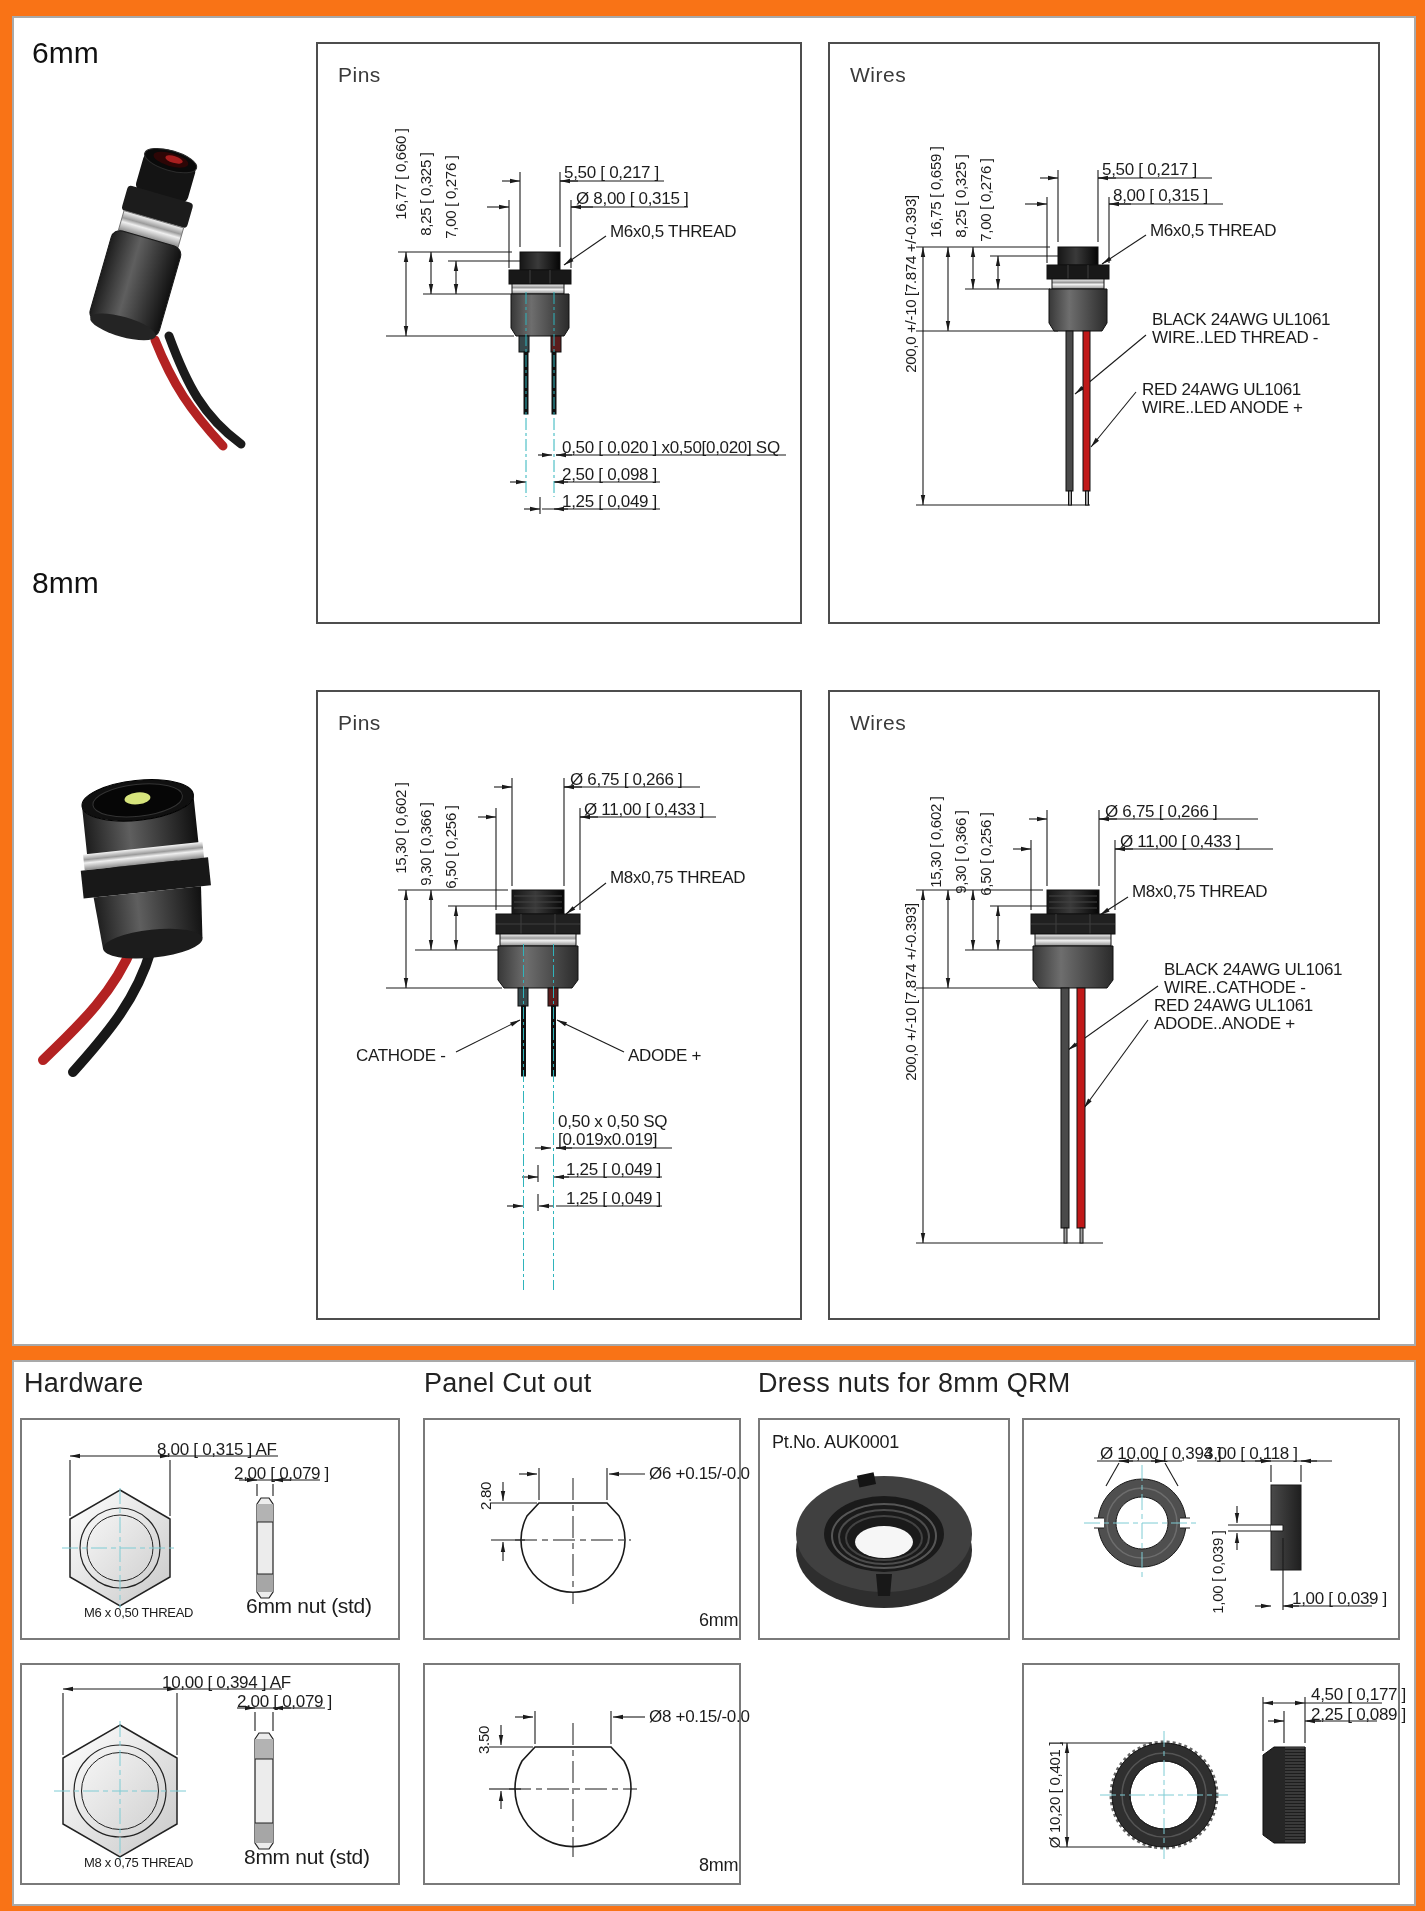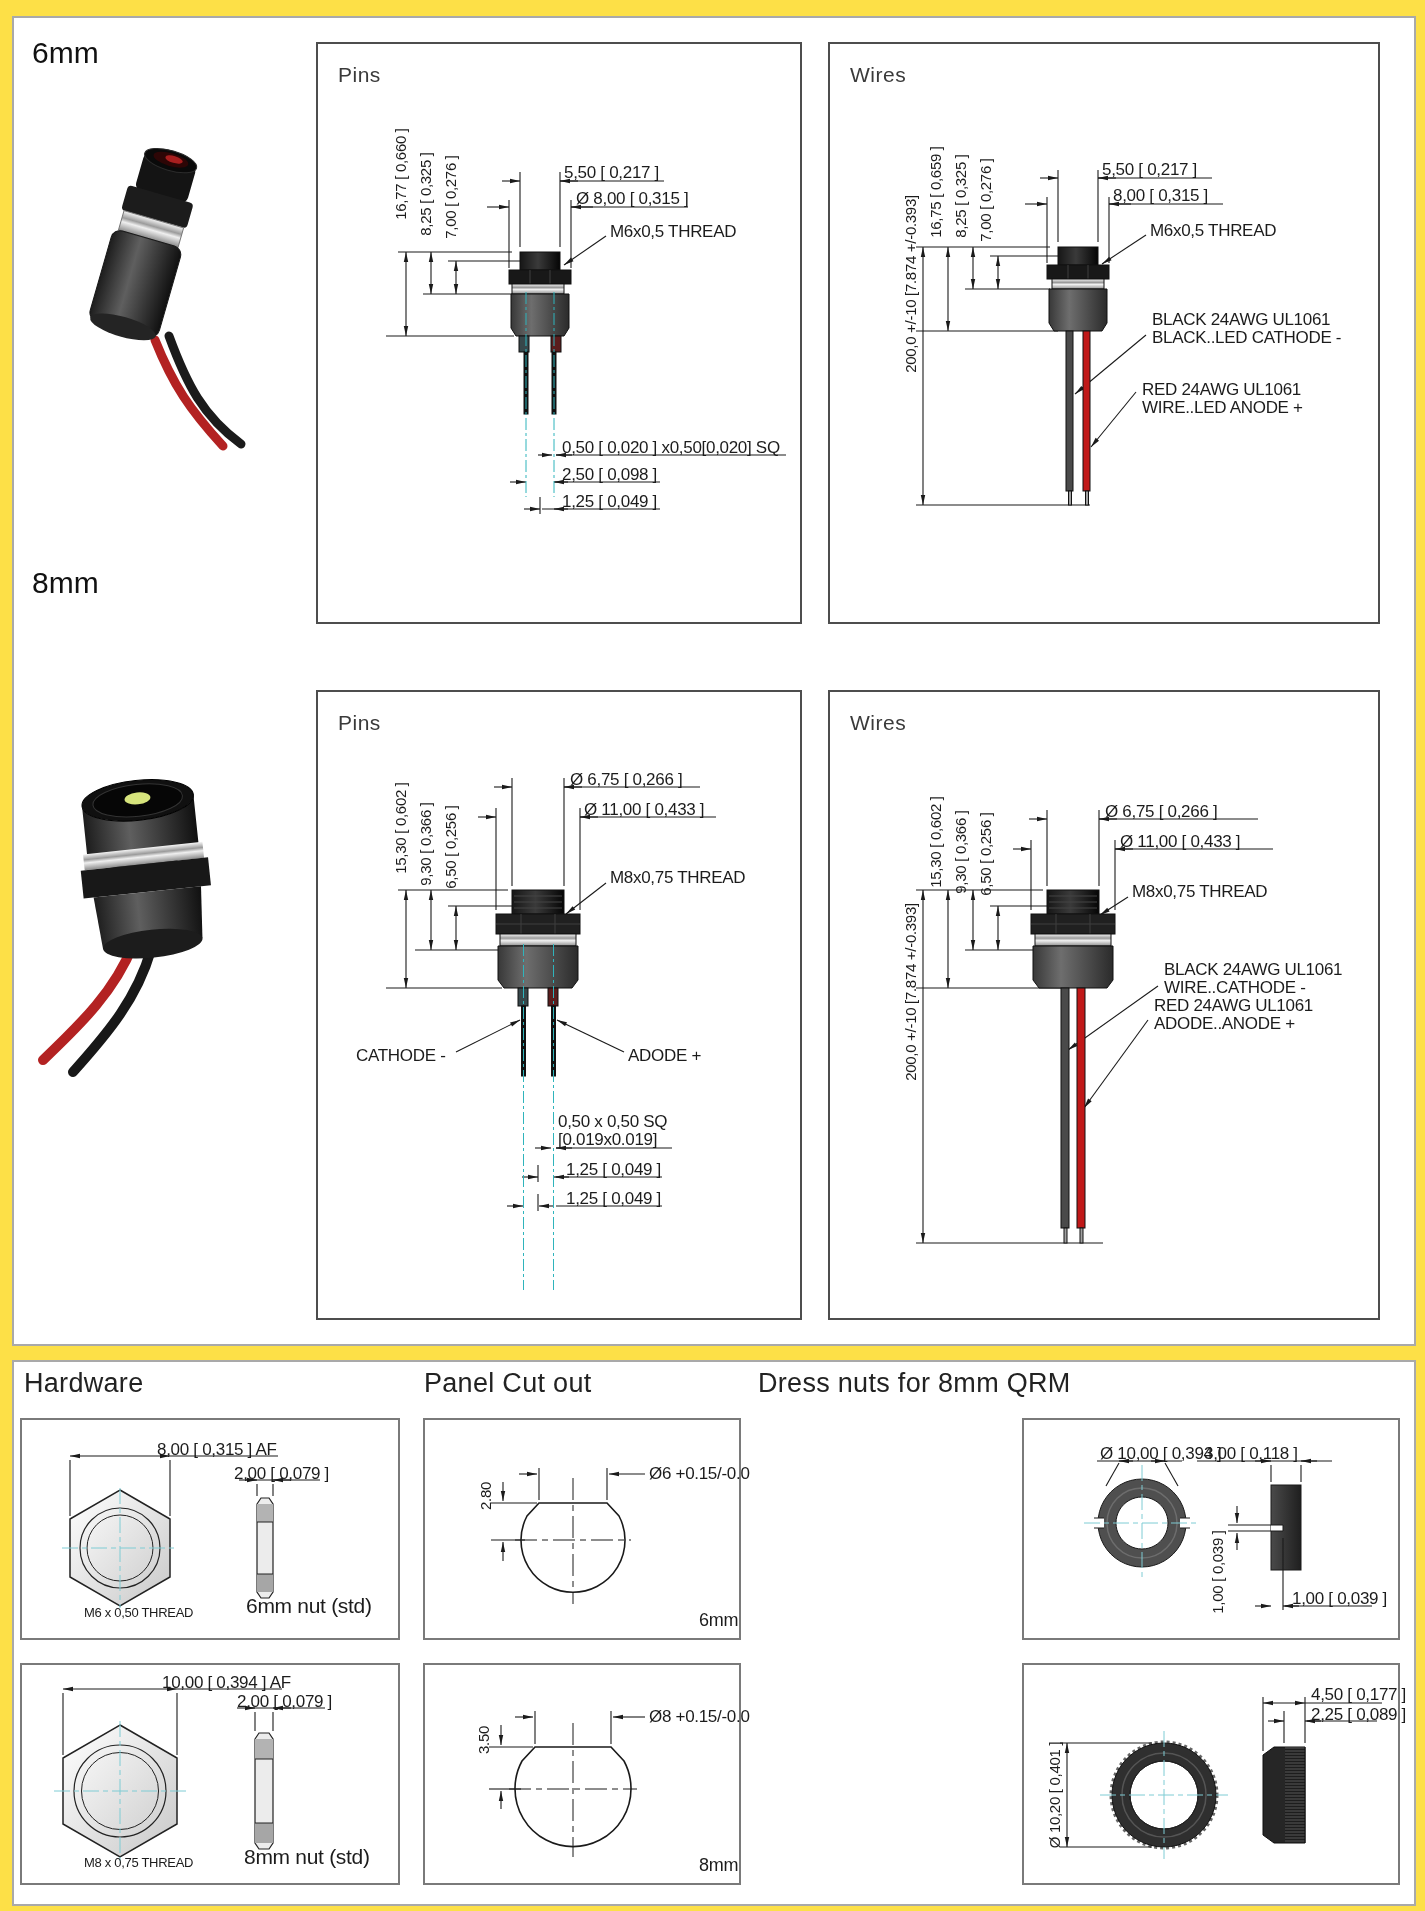--- a/index.html
+++ b/index.html
@@ -1,18 +1,18 @@
 <!DOCTYPE html>
 <html><head>
 <meta charset="utf-8">
 <style>
   *{margin:0;padding:0;box-sizing:border-box}
   html,body{background:#fff}
   body{font-family:"Liberation Sans","DejaVu Sans",sans-serif;color:#1c1c1c}
-  .page{position:relative;width:1425px;height:1911px;background:#fde047;overflow:hidden}
+  .page{position:relative;width:1425px;height:1911px;background:#f97316;overflow:hidden}
   .frame{position:absolute;border:2px solid #a9a9a9;background:#fff}
   .dbox{position:absolute;border:2px solid #4d4d4d;background:#fff}
   .sbox{position:absolute;border:2px solid #7a7a7a;background:#fff}
   .dbox>svg,.sbox>svg,.photo{position:absolute;left:-2px;top:-2px}
   .photo{border:none}
   .title{position:absolute;left:20px;top:19px;font-size:21px;color:#3a3a3a;letter-spacing:.5px}
   .size-label{position:absolute;font-size:30px;color:#111}
   .sec-title{position:absolute;font-size:27px;color:#222;letter-spacing:.3px}
   .dt{position:absolute;font-size:17px;white-space:nowrap;letter-spacing:-.3px}
   .vt{position:absolute;font-size:15px;white-space:nowrap;letter-spacing:-.3px;transform:translate(-50%,-50%) rotate(-90deg)}
@@ -233,21 +233,21 @@
     </svg>
     <div class="title">Wires</div>
     <div class="vt" style="left:80px;top:240px">200,0 +/-10 [7.874 +/-0.393]</div>
     <div class="vt" style="left:105px;top:148px">16,75 [ 0,659 ]</div>
     <div class="vt" style="left:130px;top:152px">8,25 [ 0,325 ]</div>
     <div class="vt" style="left:155px;top:156px">7,00 [ 0,276 ]</div>
     <div class="dt" style="left:272px;top:116px">5,50 [ 0,217 ]</div>
     <div class="dt" style="left:283px;top:142px">8,00 [ 0,315 ]</div>
     <div class="dt" style="left:320px;top:177px">M6x0,5 THREAD</div>
     <div class="dt" style="left:322px;top:266px">BLACK 24AWG UL1061</div>
-    <div class="dt" style="left:322px;top:284px">BLACK..LED CATHODE -</div>
+    <div class="dt" style="left:322px;top:284px">WIRE..LED THREAD -</div>
     <div class="dt" style="left:312px;top:336px">RED 24AWG UL1061</div>
     <div class="dt" style="left:312px;top:354px">WIRE..LED ANODE +</div>
   </div>
 
   <div class="dbox" style="left:316px;top:690px;width:486px;height:630px">
     <svg width="486" height="630" viewBox="0 0 486 630">
       <g stroke="#1a1a1a" stroke-width="1.1" fill="none">
         <line x1="82" y1="200" x2="192" y2="200"></line>
           <line x1="132" y1="216" x2="202" y2="216"></line>
         <line x1="99" y1="260" x2="184" y2="260"></line>
@@ -522,20 +522,34 @@
           <polygon points="190,54 200,51.8 200,56.2" fill="#1a1a1a" stroke="none"></polygon>
           <polygon points="78,82 75.8,72 80.2,72" fill="#1a1a1a" stroke="none"></polygon>
           <polygon points="78,128 80.2,138 75.8,138" fill="#1a1a1a" stroke="none"></polygon>
         </g>
     </svg>
     <div class="vt" style="left:58px;top:75px">3.50</div>
     <div class="dt f17" style="left:224px;top:42px">Ø8 +0.15/-0.0</div>
     <div class="dt f18" style="left:274px;top:190px">8mm</div>
   </div>
 
+  <div class="sbox" style="left:758px;top:1418px;width:252px;height:222px">
+    <svg width="252" height="222" viewBox="0 0 252 222">
+      <ellipse cx="126" cy="132" rx="88" ry="58" fill="#2e2e2e"></ellipse>
+      <ellipse cx="126" cy="116" rx="88" ry="58" fill="#404040"></ellipse>
+      <ellipse cx="126" cy="116" rx="60" ry="38" fill="#1a1a1a"></ellipse>
+      <ellipse cx="126" cy="118" rx="52" ry="32" fill="none" stroke="#565656" stroke-width="2"></ellipse>
+      <ellipse cx="126" cy="119" rx="45" ry="27" fill="none" stroke="#4c4c4c" stroke-width="2"></ellipse>
+      <ellipse cx="126" cy="120" rx="38" ry="22" fill="none" stroke="#424242" stroke-width="2"></ellipse>
+      <ellipse cx="126" cy="124" rx="29" ry="16" fill="#f6f6f6"></ellipse>
+      <rect x="100" y="56" width="17" height="12" fill="#141414" transform="rotate(-12 108 62)"></rect>
+      <polygon points="118,156 134,156 132,178 120,178" fill="#181818"></polygon>
+    </svg>
+    <div class="dt f18" style="left:12px;top:12px">Pt.No. AUK0001</div>
+  </div>
 
   <div class="sbox" style="left:1022px;top:1418px;width:378px;height:222px">
     <svg width="378" height="222" viewBox="0 0 378 222">
       <path d="M120,61 a44,44 0 1 0 0.01,0 Z M120,79 a26,26 0 1 1 -0.01,0 Z" fill-rule="evenodd" fill="#4f4f4f" stroke="#1a1a1a"></path>
       <circle cx="120" cy="105" r="35" fill="none" stroke="#6d6d6d" stroke-width="1.5"></circle>
       <rect x="72" y="100" width="10" height="10" fill="#fff"></rect>
         <rect x="158" y="100" width="10" height="10" fill="#fff"></rect>
       <line x1="72" y1="100" x2="82" y2="100" stroke="#1a1a1a"></line>
         <line x1="72" y1="110" x2="82" y2="110" stroke="#1a1a1a"></line>
       <line x1="158" y1="100" x2="168" y2="100" stroke="#1a1a1a"></line>

